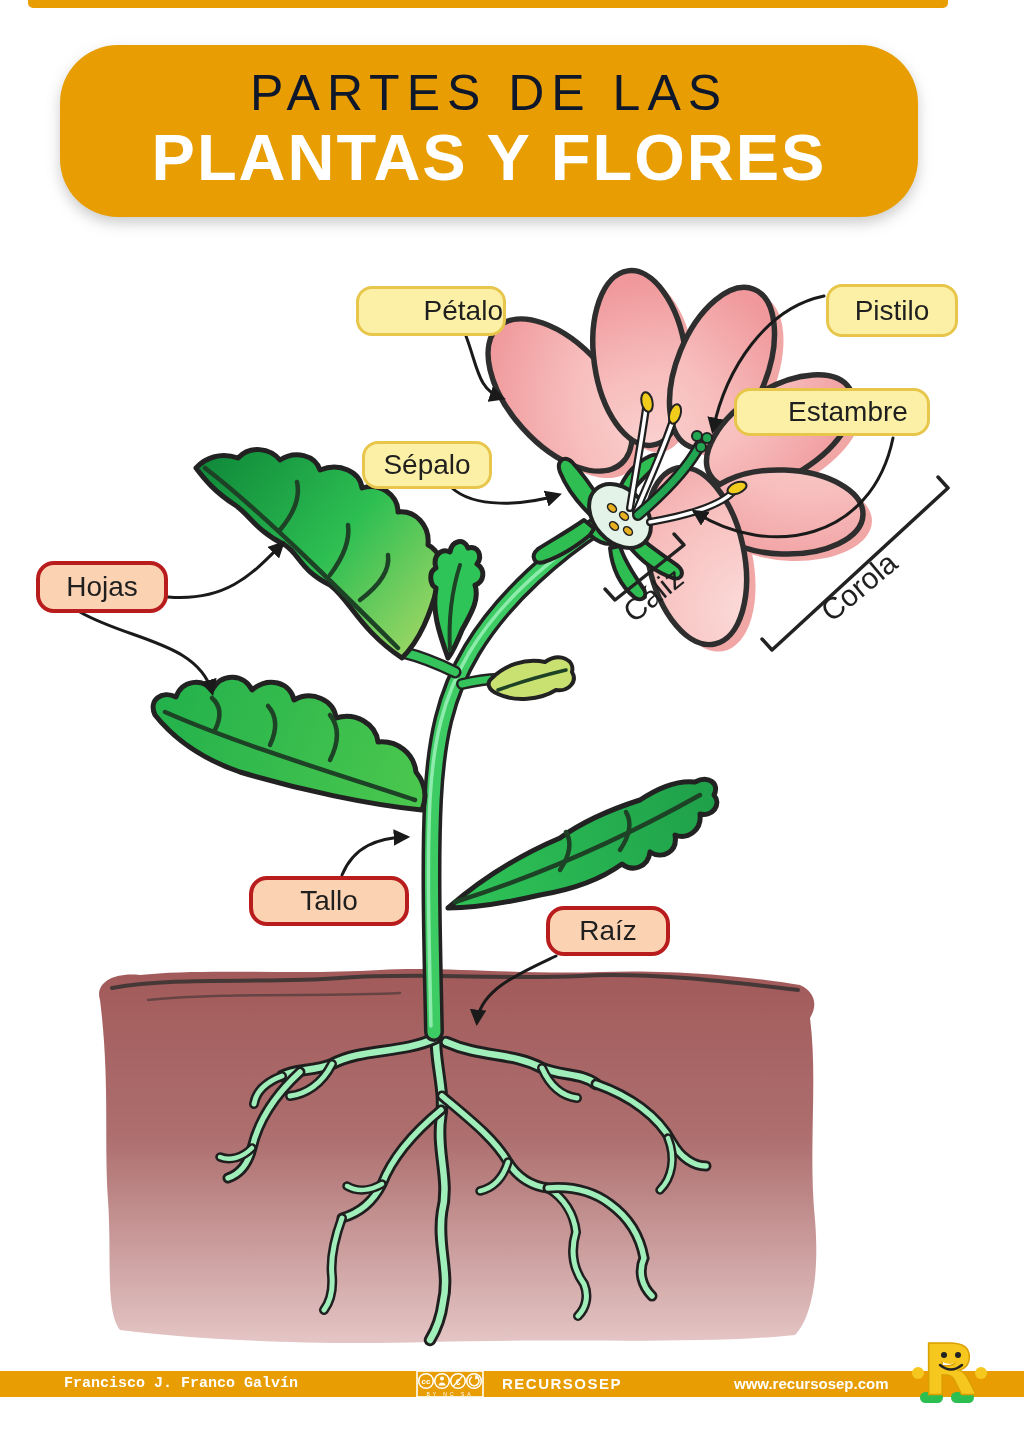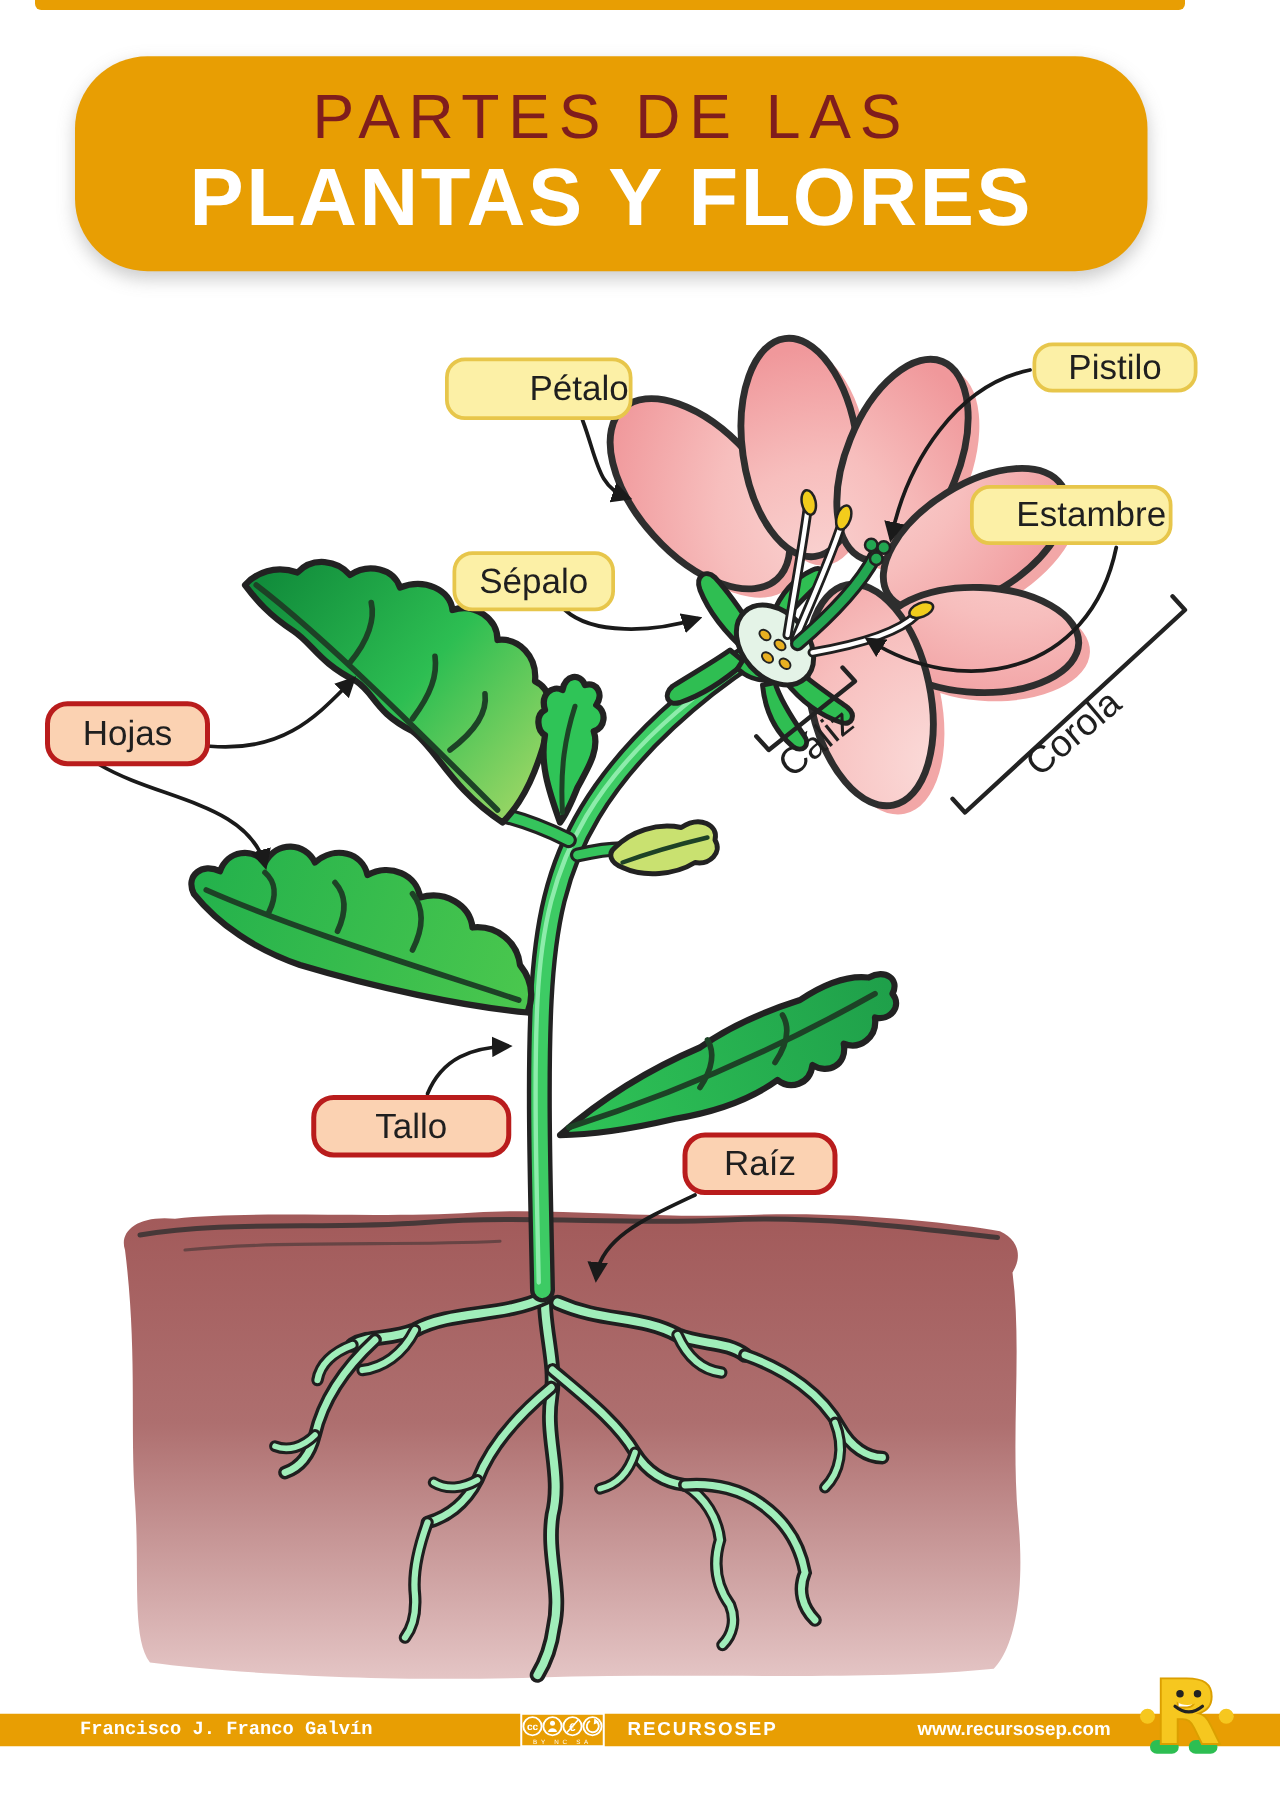--- a/index.html
+++ b/index.html
@@ -6,21 +6,21 @@
   body{width:1024px;height:1447px;position:relative;overflow:hidden;
        font-family:"Liberation Sans",sans-serif;}
   .abs{position:absolute;}
   
   #top-strip{left:28px;top:0;width:920px;height:8px;background:#E89E03;
              border-radius:0 0 5px 5px;}
   
   #banner{left:60px;top:45px;width:858px;height:172px;background:#E89E03;
           border-radius:58px;box-shadow:0 6px 14px rgba(110,110,110,.35);
           display:flex;flex-direction:column;align-items:center;justify-content:center;}
-  #banner .l1{color:#7f1d1d;font-size:50px;letter-spacing:7px;font-weight:400;line-height:1.1;}
+  #banner .l1{color:#0f172a;font-size:50px;letter-spacing:7px;font-weight:400;line-height:1.1;}
   #banner .l2{color:#fff;font-size:65px;letter-spacing:2px;font-weight:700;line-height:1.15;}
   
   #art{left:0;top:0;width:1024px;height:1447px;}
   
   .lbl{position:absolute;display:flex;align-items:center;justify-content:center;
        color:#1F1F1F;font-size:28px;box-sizing:border-box;}
   .lbl-y{background:#FCF0A6;border:3px solid #E7C64B;border-radius:16px;}
   .lbl-s{background:#FBD2B2;border:4px solid #b91c1c;border-radius:18px;}
   .rot{position:absolute;color:#1F1F1F;font-size:30px;white-space:nowrap;}
   
@@ -229,24 +229,24 @@
 
   <g fill="none" stroke="#222222" stroke-width="3.5" stroke-linecap="round" stroke-linejoin="round">
     <path d="M 605 589 L 615 600 L 684 545 L 674 534"></path>
     <path d="M 762 639 L 772 650 L 948 488 L 938 477"></path>
   </g>
 </svg>
 
 <div class="lbl lbl-y" style="left:356px;top:286px;width:150px;height:50px;justify-content:flex-end;">
     <span>Pétalo</span>
   </div>
-<div class="lbl lbl-y" style="left:826px;top:274px;width:132px;height:40px;">
+<div class="lbl lbl-y" style="left:826px;top:284px;width:132px;height:53px;">
     <span>Pistilo</span>
   </div>
-<div class="lbl lbl-y" style="left:776px;top:388px;width:162px;height:48px;padding-left:32px;">
+<div class="lbl lbl-y" style="left:734px;top:388px;width:196px;height:48px;padding-left:32px;">
     <span>Estambre</span>
   </div>
 <div class="lbl lbl-y" style="left:362px;top:441px;width:130px;height:48px;">
     <span>Sépalo</span>
   </div>
 <div class="lbl lbl-s" style="left:36px;top:561px;width:132px;height:52px;">
     <span>Hojas</span>
   </div>
 <div class="lbl lbl-s" style="left:229px;top:876px;width:160px;height:50px;margin-left:20px;">
     <span>Tallo</span>

